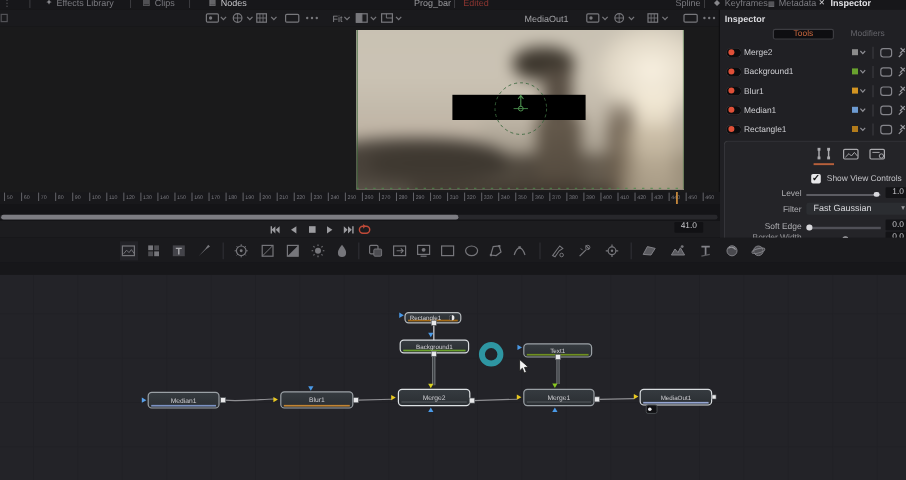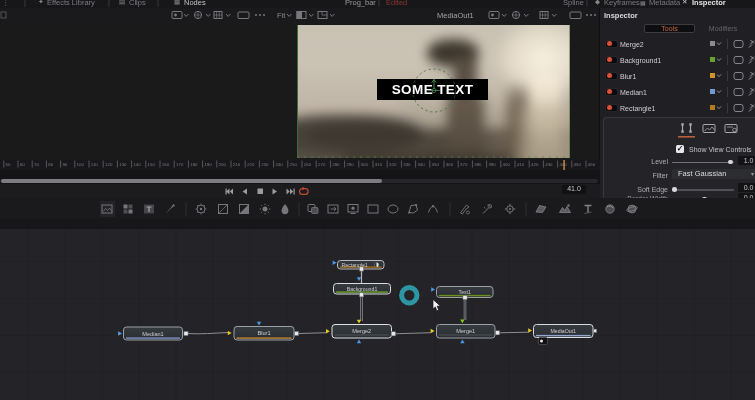--- a/index.html
+++ b/index.html
@@ -127,21 +127,20 @@
         <div style="position:absolute;left:150px;top:33px;width:40px;height:19px;border-radius:45%;background:#3b352c;"></div>
         <div style="position:absolute;left:170px;top:46px;width:24px;height:48px;background:#584e43;"></div>
         <div style="position:absolute;left:164px;top:85px;width:37px;height:80px;background:linear-gradient(180deg,#665b4d,#4c4338);"></div>
         <div style="position:absolute;left:-8px;top:88px;width:125px;height:14px;background:rgba(200,186,172,.6);"></div>
         <div style="position:absolute;left:-14px;top:104px;width:155px;height:40px;border-radius:45%;background:#49423a;"></div>
         <div style="position:absolute;left:24px;top:112px;width:115px;height:26px;border-radius:45%;background:#3e3830;"></div>
         <div style="position:absolute;left:235px;top:95px;width:66px;height:66px;background:rgba(190,175,152,.5);"></div>
         <div style="position:absolute;left:60px;top:142px;width:170px;height:19px;background:rgba(56,49,40,.6);"></div>
       </div>
       <div style="position:absolute;left:80px;top:53.5px;width:111px;height:21px;background:#000;"></div>
-      <div style="position:absolute;left:80px;top:53.5px;width:111px;height:21px;color:#fff;font-weight:bold;font-size:13.5px;line-height:21px;text-align:center;letter-spacing:.4px;">SOME TEXT</div>
       <svg width="273" height="133" style="position:absolute;left:0;top:0;">
         <circle cx="137" cy="65.5" r="21.5" fill="none" stroke="#39673c" stroke-width="0.8" stroke-dasharray="2.5,2.5" opacity="0.9"></circle>
         <circle cx="137" cy="65.5" r="2" fill="none" stroke="#4f9552" stroke-width="0.8"></circle>
         <path d="M137 64 v-9.5 M134.8 57.5 l2.2 -3 2.2 3" stroke="#4f9552" stroke-width="0.9" fill="none"></path>
         <path d="M131 65.5 h12" stroke="#4f9552" stroke-width="0.7"></path>
         <line x1="0.5" y1="0" x2="0.5" y2="133" stroke="#3c6b3c" stroke-width="1"></line>
         <line x1="272.5" y1="0" x2="272.5" y2="133" stroke="#3c6b3c" stroke-width="0.8" opacity="0.6"></line>
         <line x1="0" y1="132" x2="273" y2="132" stroke="#4a8a4a" stroke-width="1" stroke-dasharray="2,5" opacity="0.75"></line>
       </svg>
     </div>

